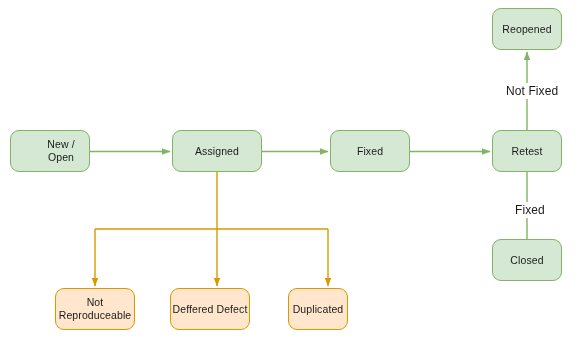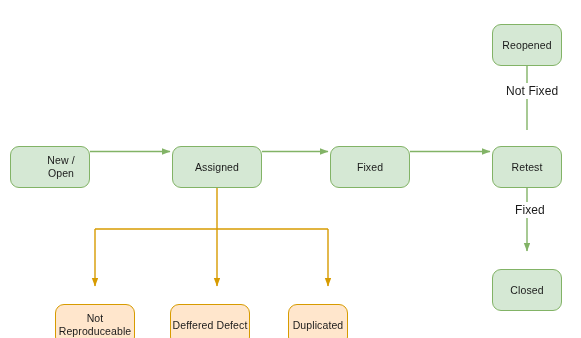--- a/index.html
+++ b/index.html
@@ -30,21 +30,20 @@
     justify-content: center;
     text-align: center;
     border-radius: 9px;
     border-width: 1.4px;
     border-style: solid;
     font-size: 10.5px;
     line-height: 13px;
     color: #1a1a1a;
     letter-spacing: 0.1px;
     z-index: 2;
-    margin-top: 16px;
   }
   .node.green {
     background: #d5e8d4;
     border-color: #82b366;
   }
   .node.orange {
     background: #ffe6cc;
     border-color: #d79b00;
   }
   .edge-label {
@@ -124,21 +123,21 @@
   </div>
 
   <div class="node green" style="left:492px; top:130px; width:70px;  height:42px;">
     <span>Retest</span>
   </div>
 
   <div class="node green" style="left:492px; top:8px;   width:70px;  height:42px;">
     <span>Reopened</span>
   </div>
 
-  <div class="node green" style="left:492px; top:253px; width:70px;  height:42px;">
+  <div class="node green" style="left:492px; top:239px; width:70px;  height:42px;">
     <span>Closed</span>
   </div>
 
   <div class="node orange" style="left:55px;  top:288px; width:80px; height:42px;">
     <span>Not Reproduceable</span>
   </div>
 
   <div class="node orange" style="left:170px; top:288px; width:80px; height:42px;">
     <span>Deffered Defect</span>
   </div>

